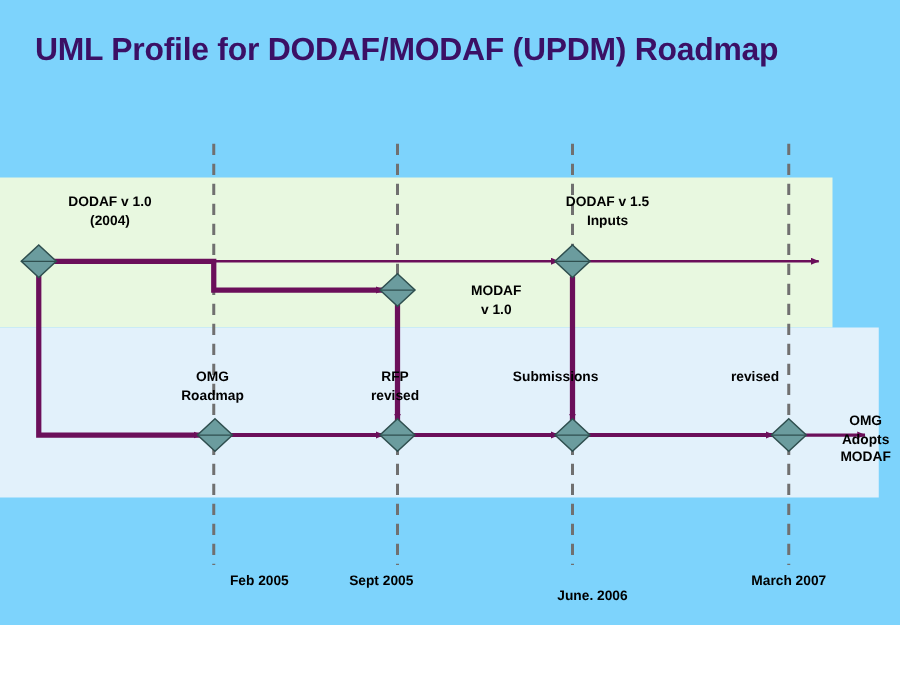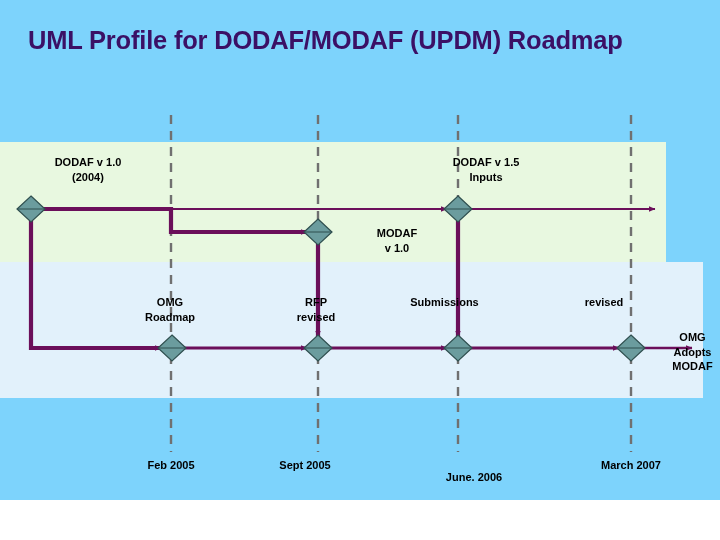--- a/index.html
+++ b/index.html
@@ -91,21 +91,21 @@
   
   .date {
     position: absolute;
     top: 459px;
     color: #000000;
     font-size: 11px;
     font-weight: bold;
     text-align: center;
     white-space: nowrap;
   }
-  #date-0 { left: 111px; width: 120px; }
+  #date-0 { left: 111px; width: 120px; text-align: right; }
   #date-1 { left: 245px; width: 120px; }
   #date-2 { left: 414px; width: 120px; margin-top: 12px; }
   #date-3 { left: 571px; width: 120px; }
 
   
   #page-num {
     position: absolute;
     left: 660px;
     top: 494px;
     width: 30px;

